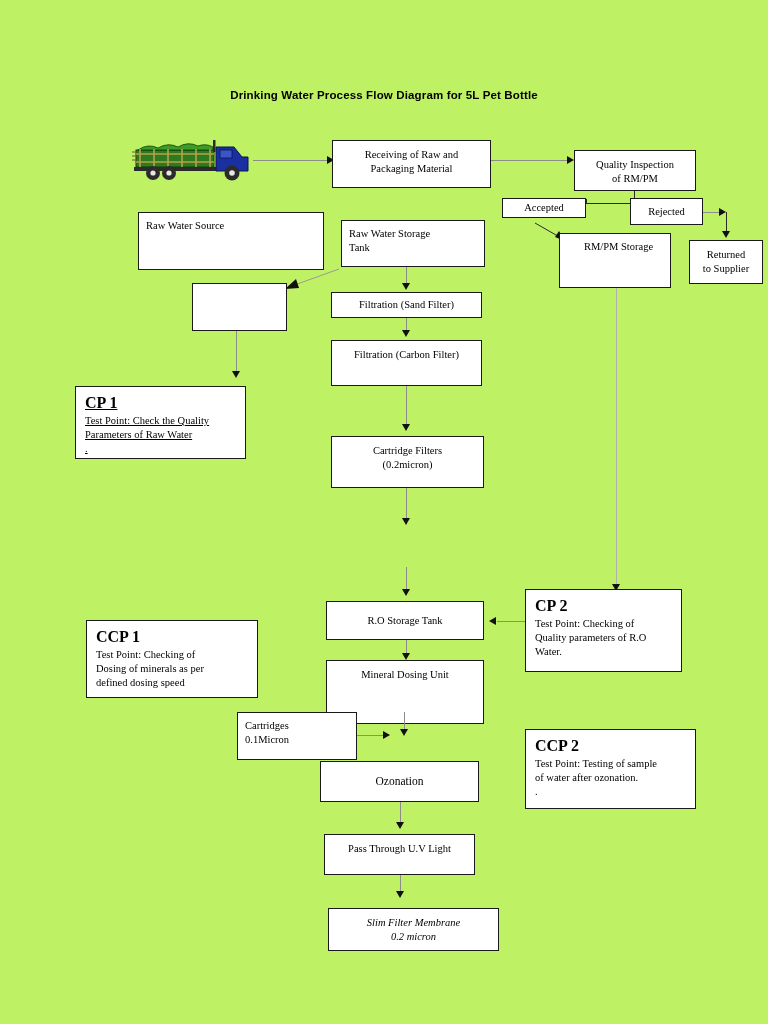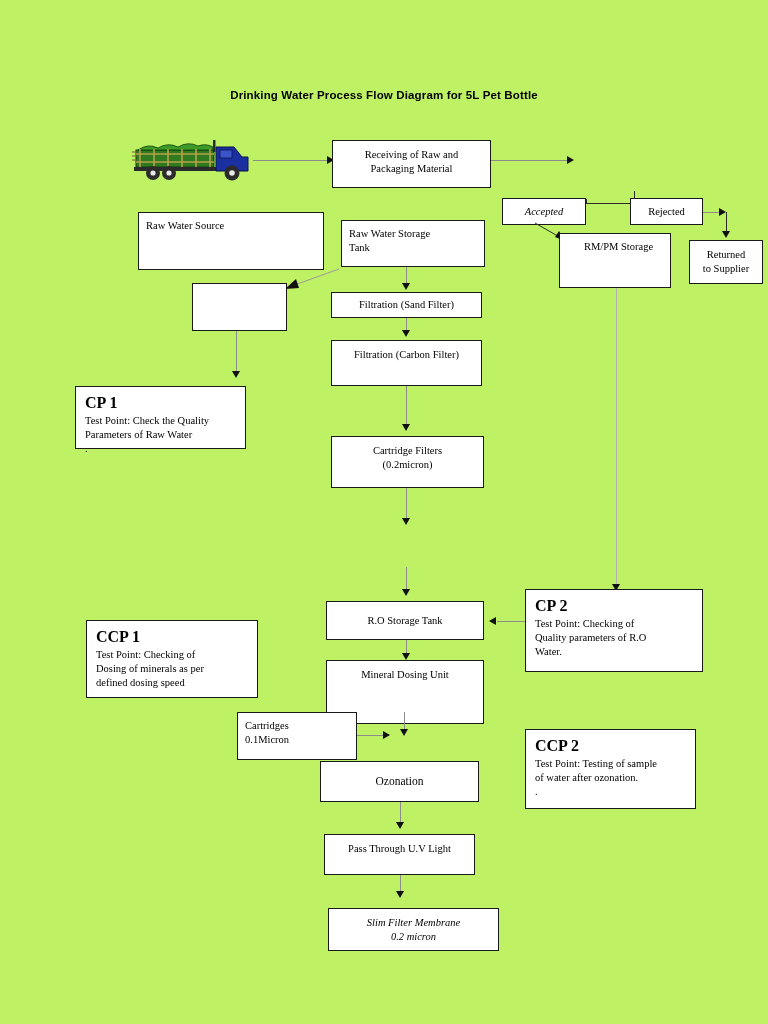--- a/index.html
+++ b/index.html
@@ -172,27 +172,31 @@
   <div class="arrow-r" style="left:327px; top:155.5px;"></div>
 
   <div class="box center" style="left:332px; top:140px; width:159px; height:48px;">
     <span class="txt">Receiving of Raw and
 Packaging Material</span>
   </div>
 
   <div class="hline" style="left:491px; top:160px; width:76px;"></div>
   <div class="arrow-r" style="left:567px; top:155.5px;"></div>
 
+  <div class="box center" style="left:574px; top:150px; width:122px; height:41px;">
+    <span class="txt">Quality Inspection
+of RM/PM</span>
+  </div>
 
   <div class="vline dark" style="left:634px; top:191px; height:12px;"></div>
   <div class="hline dark" style="left:586px; top:203px; width:96px;"></div>
   <div class="vline dark" style="left:586px; top:199px; height:5px;"></div>
   <div class="vline dark" style="left:681px; top:199px; height:5px;"></div>
 
-  <div class="box center mid" style="left:502px; top:198px; width:84px; height:27px;font-style:italic;">
+  <div class="box center mid" style="left:502px; top:198px; width:84px; height:20px;">
     <span class="txt">Accepted</span>
   </div>
 
   <div class="box center mid" style="left:630px; top:198px; width:73px; height:27px;">
     <span class="txt">Rejected</span>
   </div>
 
   <svg class="diag" style="left:535px; top:223px;" width="36" height="22">
     <line x1="0" y1="0" x2="28" y2="16" stroke="#2b2b2b" stroke-width="1"></line>
     <polygon points="30,18 20,14 24,8" fill="#111111"></polygon>
@@ -229,21 +233,21 @@
     <polygon points="2,22 13,12 16,21" fill="#111111"></polygon>
   </svg>
 
   <div class="box left" style="left:192px; top:283px; width:95px; height:48px;">
     <span class="txt"></span>
   </div>
 
   <div class="vline" style="left:236px; top:331px; height:44px;"></div>
   <div class="arrow-d" style="left:231.5px; top:371px;"></div>
 
-  <div class="cp" style="left:75px; top:386px; width:171px; height:63px;">
+  <div class="cp" style="left:75px; top:386px; width:171px; height:73px;text-decoration:underline;">
     <span class="hdr">CP 1</span>
     <span class="bdy">Test Point: Check the Quality
 Parameters of Raw Water
 .</span>
   </div>
 
   <div class="vline" style="left:406px; top:267px; height:20px;"></div>
   <div class="arrow-d" style="left:401.5px; top:283px;"></div>
 
   <div class="box center mid" style="left:331px; top:292px; width:151px; height:26px;">
@@ -272,21 +276,21 @@
   <div class="vline" style="left:406px; top:567px; height:28px;"></div>
   <div class="arrow-d" style="left:401.5px; top:589px;"></div>
 
   <div class="box center mid" style="left:326px; top:601px; width:158px; height:39px;">
     <span class="txt">R.O Storage Tank</span>
   </div>
 
   <div class="hline" style="left:497px; top:621px; width:28px;"></div>
   <div class="arrow-l" style="left:489px; top:616.5px;"></div>
 
-  <div class="cp" style="left:525px; top:589px; width:178px; height:83px;">
+  <div class="cp" style="left:525px; top:589px; width:157px; height:83px;">
     <span class="hdr">CP 2</span>
     <span class="bdy">Test Point:  Checking of
 Quality parameters of R.O
 Water.</span>
   </div>
 
   <div class="vline" style="left:406px; top:640px; height:18px;"></div>
   <div class="arrow-d" style="left:401.5px; top:653px;"></div>
 
   <div class="box center" style="left:326px; top:660px; width:158px; height:64px;">

